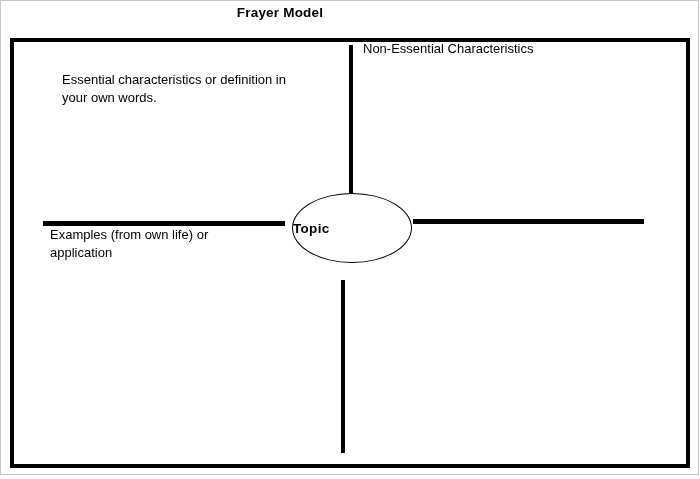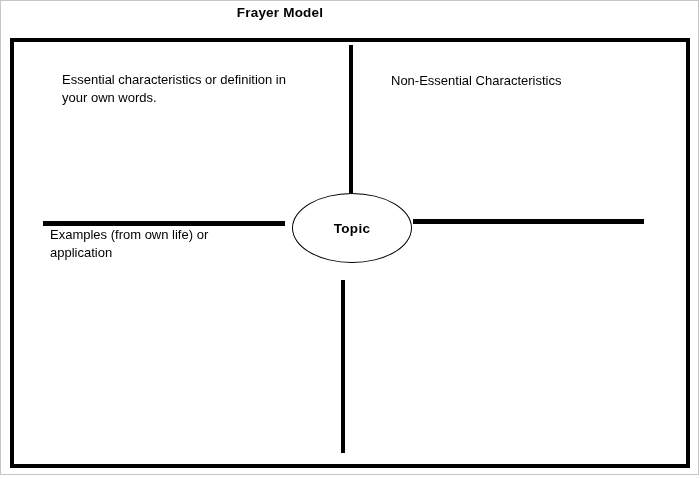--- a/index.html
+++ b/index.html
@@ -58,36 +58,35 @@
   .oval {
     position: absolute;
     left: 292px; top: 193px;
     width: 120px; height: 70px;
     box-sizing: border-box;
     border: 1.5px solid var(--line);
     border-radius: 50%;
     background: var(--background);
     display: flex;
     align-items: center;
-    justify-content: center;
   }
   .oval .topic {
     font-size: 13.5px;
     font-weight: bold;
     letter-spacing: 0.3px;
   }
   
   .qlabel {
     position: absolute;
     font-size: 13px;
     line-height: 18px;
     white-space: pre-line;
   }
   .q-tl { left: 62px;  top: 71px;  width: 300px; }
-  .q-tr { left: 363px; top: 72px;  width: 300px; margin-left: 28px; }
+  .q-tr { left: 363px; top: 40px;  width: 300px; }
   .q-bl { left: 50px;  top: 226px; width: 260px; }
   .q-br { left: 423px; top: 247px; width: 260px; }
 </style>
 </head>
 <body>
 
 <div class="canvas">
 
   <div class="outer-frame"></div>
 

